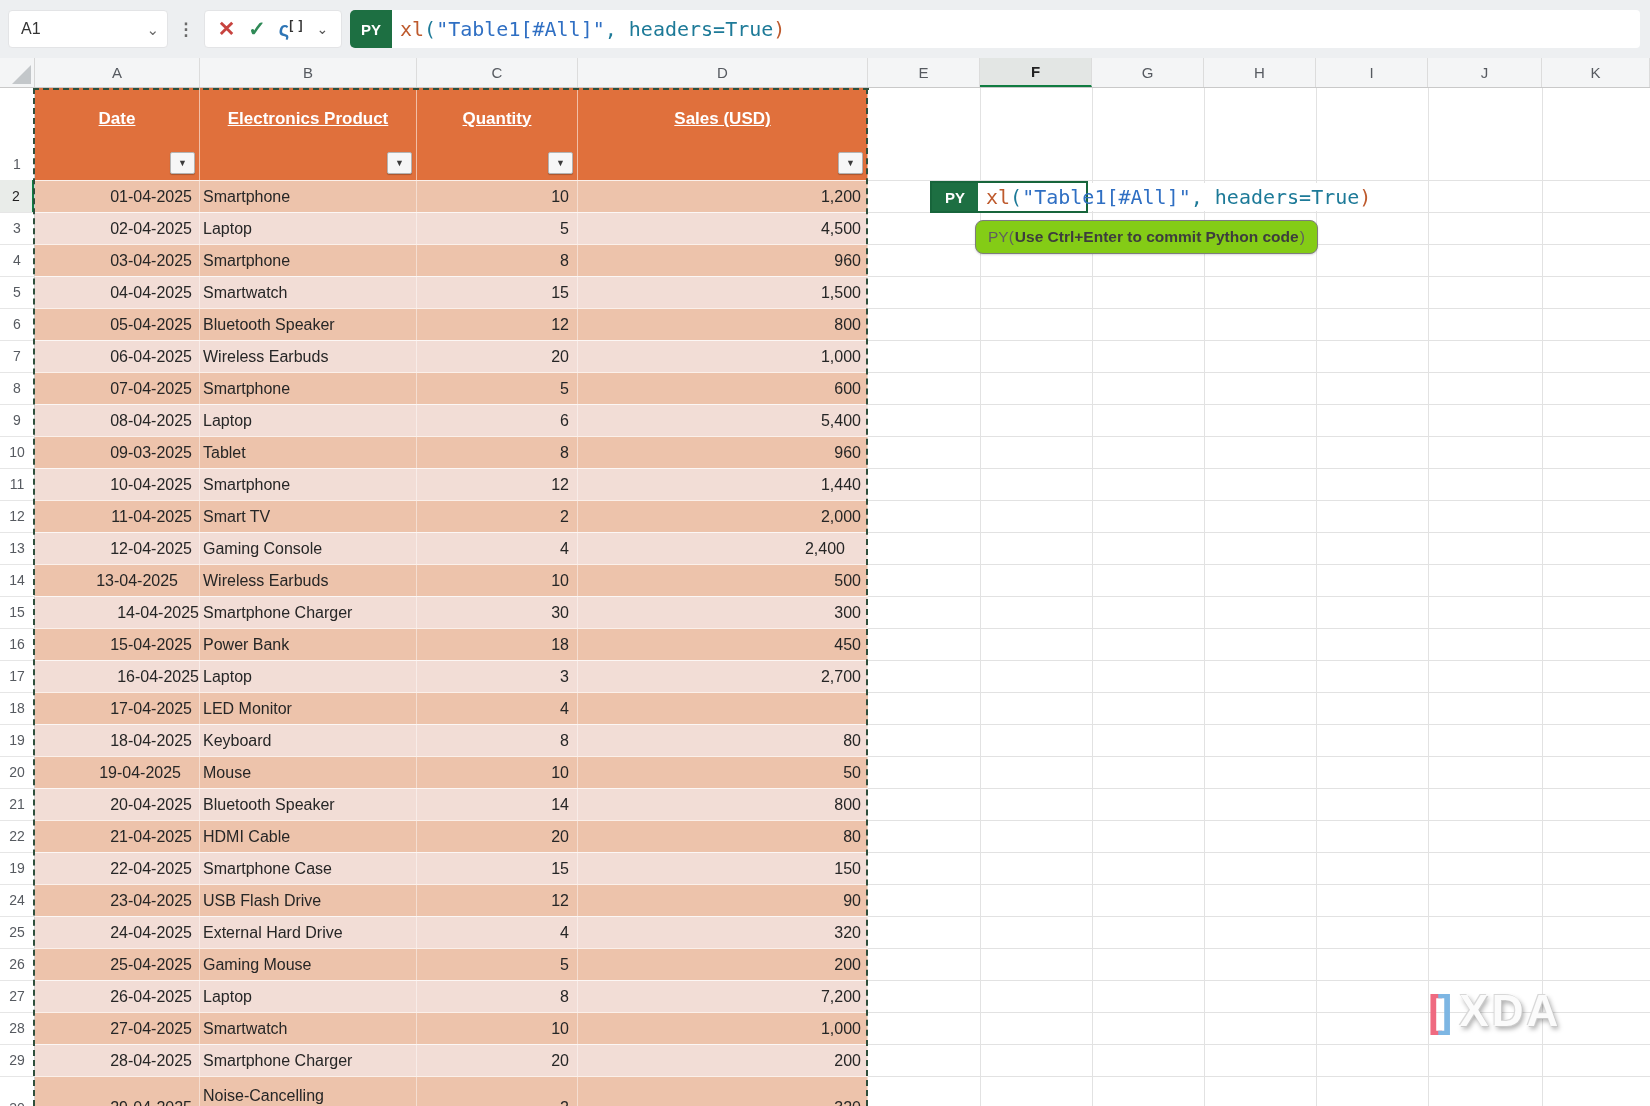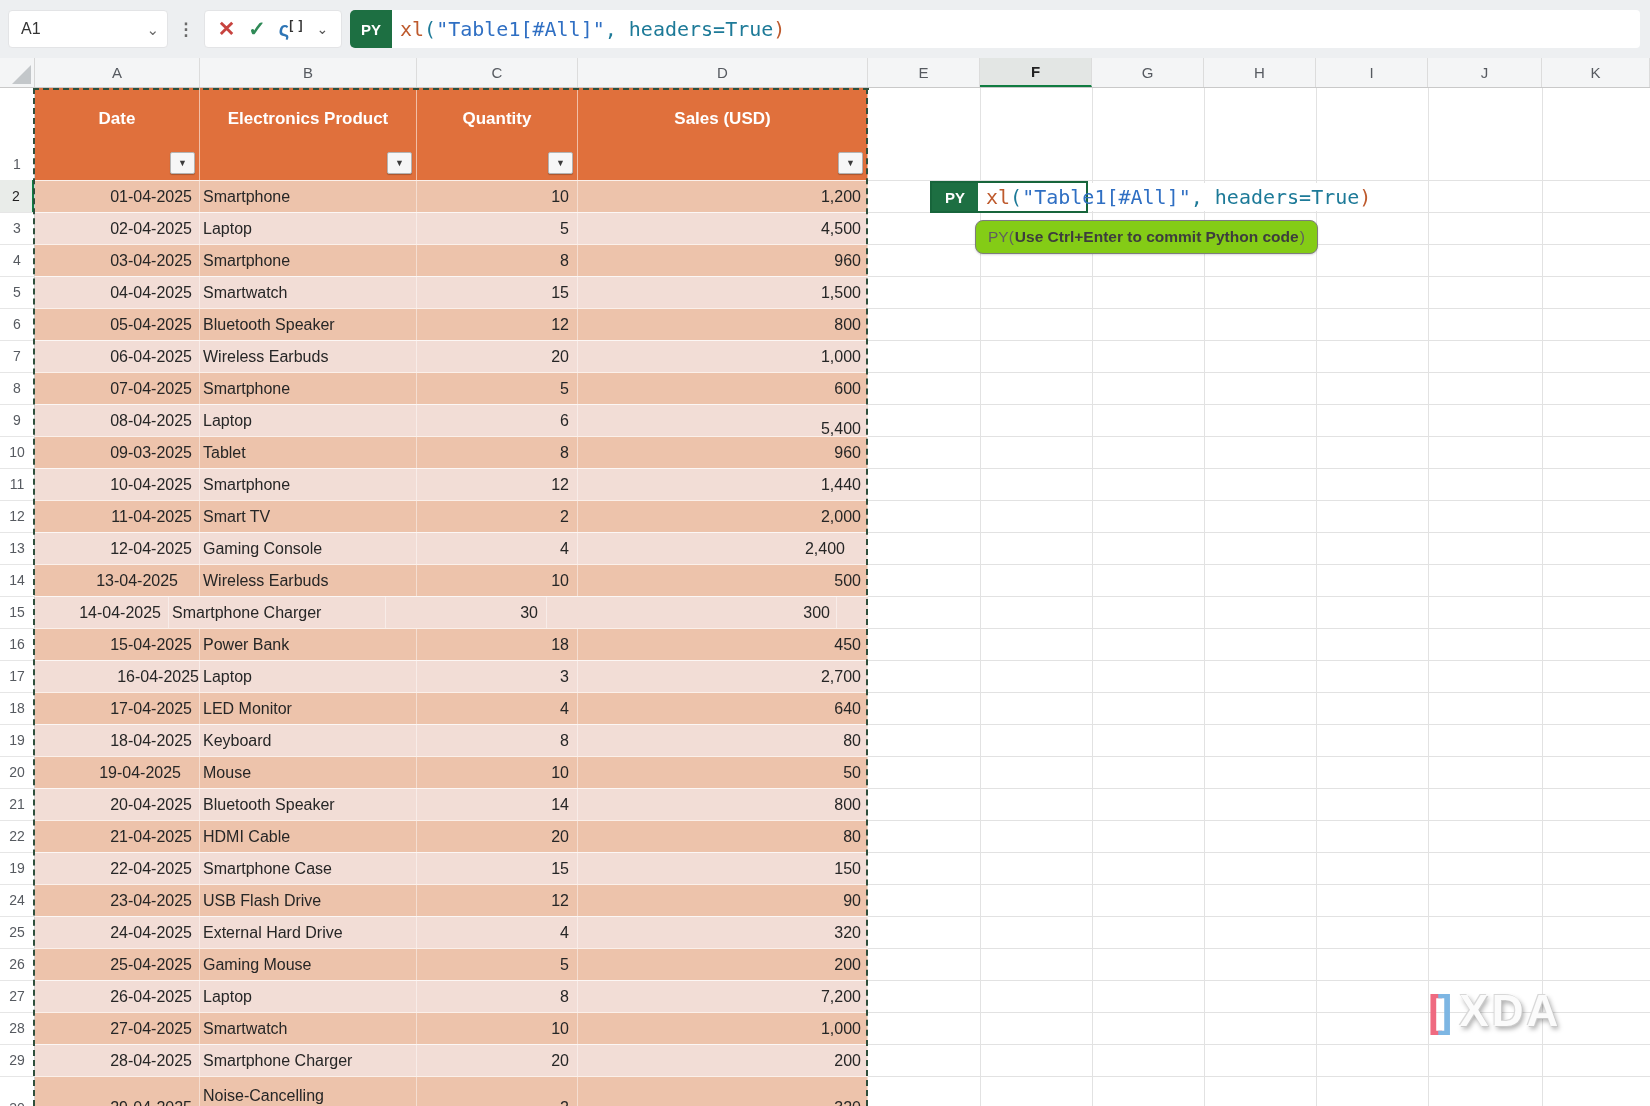--- a/index.html
+++ b/index.html
@@ -50,21 +50,21 @@
   .row-num{position:absolute;left:0;width:34px;display:flex;align-items:center;justify-content:center;
            font-size:14px;color:#565a60;z-index:1;box-sizing:border-box;}
   .row-num.first{align-items:flex-end;padding-bottom:8px;}
   .row-num.hl{background:#e9ece9;border-right:2px solid #107C41;color:#1f1f1f;}
 
   
   .table{position:absolute;left:35px;top:0;width:833px;z-index:1;}
   .thead{position:relative;display:flex;height:92px;background:var(--orange);}
   .th{position:relative;display:flex;align-items:center;justify-content:center;height:92px;
       color:#fff;font-weight:bold;font-size:17px;box-sizing:border-box;
-      border-right:1px solid rgba(255,255,255,.55);padding-bottom:31px;}
+      border-right:1px solid rgba(255,255,255,.55);padding-bottom:31px;text-decoration:underline;}
   .filter-btn{position:absolute;right:4px;bottom:6px;width:23px;height:20px;background:#f6f6f6;
               border:1px solid #b3b3b3;border-radius:2px;box-shadow:0 1px 1px rgba(0,0,0,.25);
               display:flex;align-items:center;justify-content:center;}
   .filter-btn span{font-size:9px;color:#3b3b3b;line-height:1;}
   .trow{display:flex;height:32px;box-sizing:border-box;border-top:1px solid rgba(255,255,255,.75);}
   .trow.dark{background:var(--band-dark);}
   .trow.light{background:var(--band-light);}
   .td{display:flex;align-items:center;height:100%;font-size:16px;color:#262626;
       box-sizing:border-box;border-right:1px solid rgba(255,255,255,.45);white-space:nowrap;overflow:hidden;}
   .td.r{justify-content:flex-end;}
@@ -319,21 +319,21 @@
         <div class="trow dark">
           <div class="td r" style="width: 165px; padding-right: 7px;">07-04-2025</div>
           <div class="td l prod" style="width: 217px; padding-left: 3px;">Smartphone</div>
           <div class="td r" style="width: 161px; padding-right: 8px;">5</div>
           <div class="td r" style="width: 290px; padding-right: 6px;">600</div>
         </div>
         <div class="trow light">
           <div class="td r" style="width: 165px; padding-right: 7px;">08-04-2025</div>
           <div class="td l prod" style="width: 217px; padding-left: 3px;">Laptop</div>
           <div class="td r" style="width: 161px; padding-right: 8px;">6</div>
-          <div class="td r" style="width: 290px; padding-right: 6px; margin-top: 8px;">5,400</div>
+          <div class="td r" style="width: 290px; padding-right: 6px;">5,400</div>
         </div>
         <div class="trow dark">
           <div class="td r" style="width: 165px; padding-right: 7px;">09-03-2025</div>
           <div class="td l prod" style="width: 217px; padding-left: 3px;">Tablet</div>
           <div class="td r" style="width: 161px; padding-right: 8px;">8</div>
           <div class="td r" style="width: 290px; padding-right: 6px;">960</div>
         </div>
         <div class="trow light">
           <div class="td r" style="width: 165px; padding-right: 7px;">10-04-2025</div>
           <div class="td l prod" style="width: 217px; padding-left: 3px;">Smartphone</div>
@@ -352,42 +352,41 @@
           <div class="td r" style="width: 161px; padding-right: 8px;">4</div>
           <div class="td r" style="width: 290px; padding-right: 22px;">2,400</div>
         </div>
         <div class="trow dark">
           <div class="td r" style="width: 165px; padding-right: 21px;">13-04-2025</div>
           <div class="td l prod" style="width: 217px; padding-left: 3px;">Wireless Earbuds</div>
           <div class="td r" style="width: 161px; padding-right: 8px;">10</div>
           <div class="td r" style="width: 290px; padding-right: 6px;">500</div>
         </div>
         <div class="trow light">
-          <div class="td r" style="width: 134px; padding-right: 7px;">14-04-2025</div>
+          <div class="td r" style="width: 165px; ">14-04-2025</div>
           <div class="td l prod" style="width: 217px; padding-left: 3px;">Smartphone Charger</div>
           <div class="td r" style="width: 161px; padding-right: 8px;">30</div>
           <div class="td r" style="width: 290px; padding-right: 6px;">300</div>
         </div>
         <div class="trow dark">
           <div class="td r" style="width: 165px; padding-right: 7px;">15-04-2025</div>
           <div class="td l prod" style="width: 217px; padding-left: 3px;">Power Bank</div>
           <div class="td r" style="width: 161px; padding-right: 8px;">18</div>
           <div class="td r" style="width: 290px; padding-right: 6px;">450</div>
         </div>
         <div class="trow light">
           <div class="td r" style="width: 165px; ">16-04-2025</div>
           <div class="td l prod" style="width: 217px; padding-left: 3px;">Laptop</div>
           <div class="td r" style="width: 161px; padding-right: 8px;">3</div>
           <div class="td r" style="width: 290px; padding-right: 6px;">2,700</div>
         </div>
         <div class="trow dark">
           <div class="td r" style="width: 165px; padding-right: 7px;">17-04-2025</div>
           <div class="td l prod" style="width: 217px; padding-left: 3px;">LED Monitor</div>
           <div class="td r" style="width: 161px; padding-right: 8px;">4</div>
-          <div class="td r" style="width: 290px; padding-right: 6px;">640</div>
         </div>
         <div class="trow light">
           <div class="td r" style="width: 165px; padding-right: 7px;">18-04-2025</div>
           <div class="td l prod" style="width: 217px; padding-left: 3px;">Keyboard</div>
           <div class="td r" style="width: 161px; padding-right: 8px;">8</div>
           <div class="td r" style="width: 290px; padding-right: 6px;">80</div>
         </div>
         <div class="trow dark">
           <div class="td r" style="width: 165px; padding-right: 18px;">19-04-2025</div>
           <div class="td l prod" style="width: 217px; padding-left: 3px;">Mouse</div>

